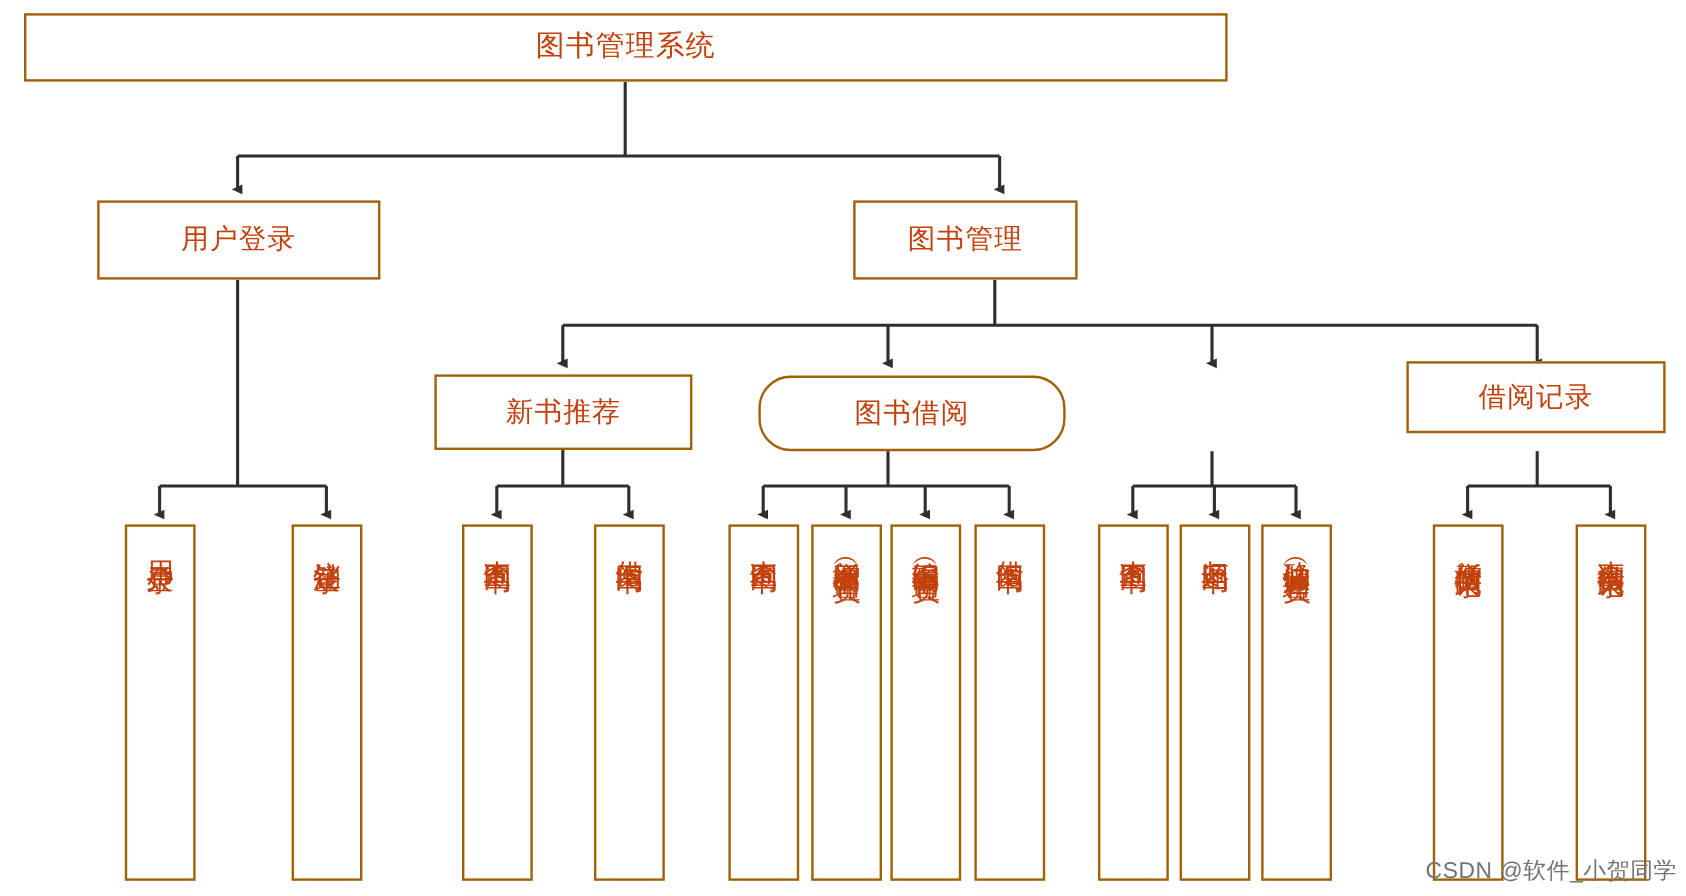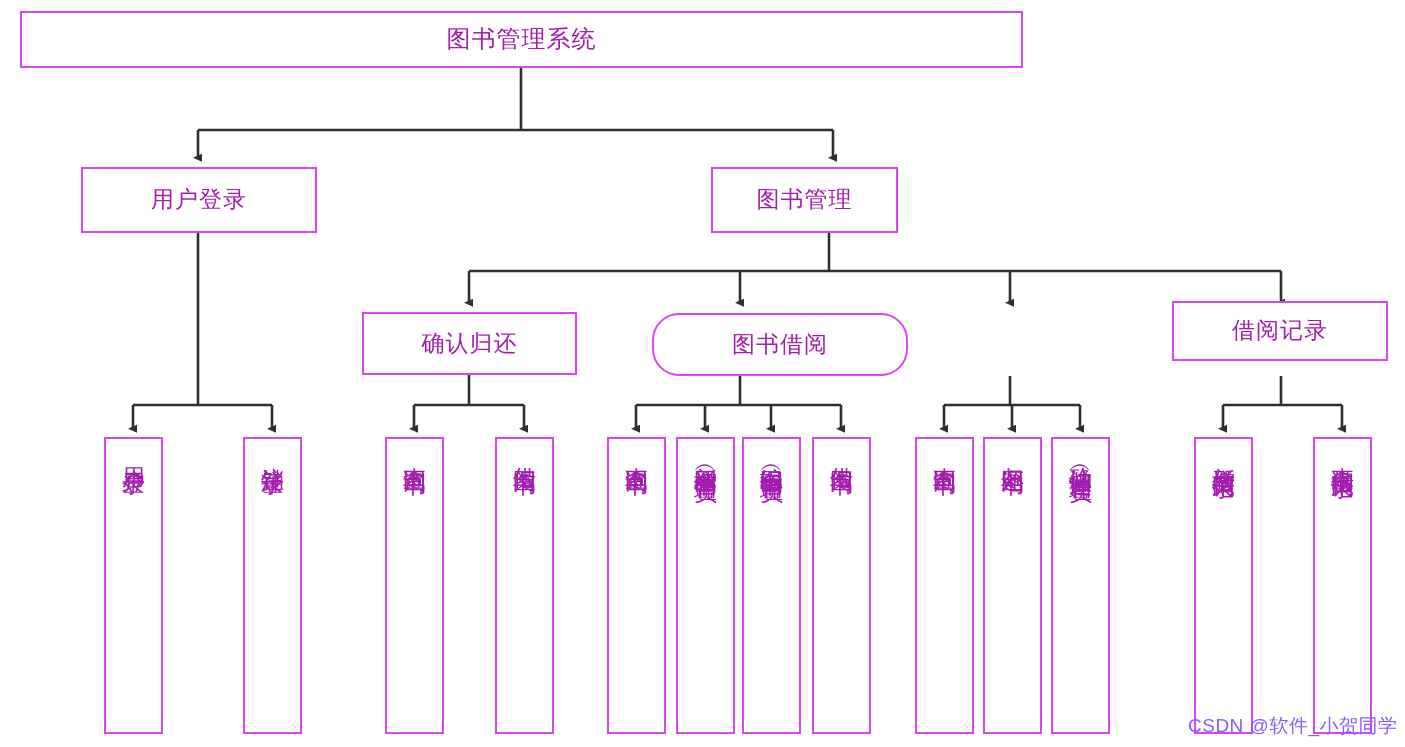--- a/index.html
+++ b/index.html
@@ -23,25 +23,25 @@
     left: 0;
     top: 0;
     width: 1405px;
     height: 747px;
     pointer-events: none;
   }
   .node {
     position: absolute;
     box-sizing: border-box;
     background: #ffffff;
-    border: 2px solid #d946ef;
+    border: 2px solid #a16207;
     display: flex;
     align-items: center;
     justify-content: center;
-    color: #a21caf;
+    color: #c2410c;
   }
   .node .label {
     display: block;
     text-align: center;
     line-height: 1.18;
     white-space: pre-line;
   }
   
   .node.horiz .label {
     font-size: 23px;
@@ -63,21 +63,21 @@
     font-size: 23px;
     line-height: 1.0;
     letter-spacing: 2px;
     white-space: nowrap;
   }
   #watermark {
     position: absolute;
     left: 1188px;
     top: 713px;
     font-size: 19px;
-    color: #8b5cf6;
+    color: #737373;
     letter-spacing: 0.5px;
     white-space: nowrap;
     user-select: none;
   }
 </style>
 </head>
 <body>
 
 <div id="diagram-root">
 
@@ -136,23 +136,23 @@
   </div>
 
   <div class="node horiz" style="left:81px; top:167px; width:236px; height:66px;">
     <span class="label">用户登录</span>
   </div>
   <div class="node horiz" style="left:711px; top:167px; width:187px; height:66px;">
     <span class="label">图书管理</span>
   </div>
 
   <div class="node horiz" style="left:362px; top:312px; width:215px; height:63px;">
-    <span class="label">确认归还</span>
-  </div>
-  <div class="node horiz" style="left:652px; top:313px; width:256px; height:63px;border-radius:27px;">
+    <span class="label">新书推荐</span>
+  </div>
+  <div class="node horiz" style="left:632px; top:313px; width:256px; height:63px;border-radius:27px;">
     <span class="label">图书借阅</span>
   </div>
   <div class="node horiz" style="left:1172px; top:301px; width:216px; height:60px;">
     <span class="label">借阅记录</span>
   </div>
 
   <div class="node vert" style="left:104px; top:437px; width:59px; height:297px;">
     <span class="label">用户登录</span>
   </div>
   <div class="node vert" style="left:243px; top:437px; width:59px; height:297px;">

